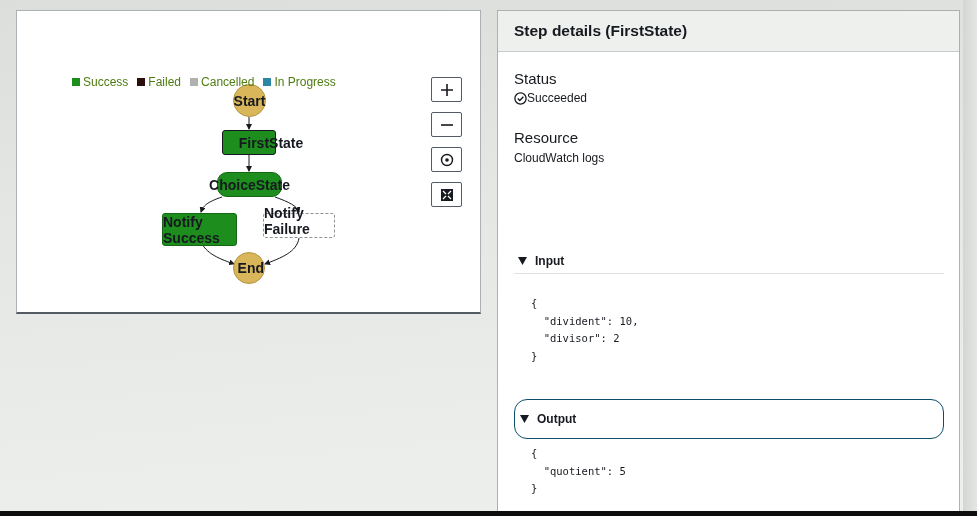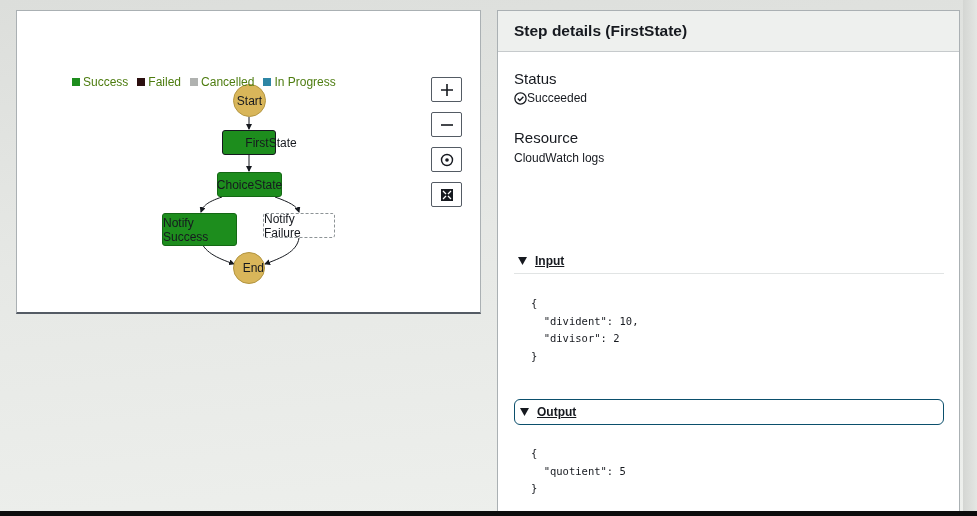--- a/index.html
+++ b/index.html
@@ -22,44 +22,44 @@
   .tab { height: 49px; display: flex; align-items: center; font-weight: bold; font-size: 12px; cursor: pointer; }
   .tab-visual { width: 125px; padding-left: 19px; color: #2f1a12; border-bottom: 3px solid #16191f; }
   .tab-divider { position: absolute; left: 124px; top: 13px; width: 1px; height: 25px; background: #8d9396; }
   .tab-code { padding-left: 19px; color: #16191f; }
 
   .legend { position: absolute; left: 17px; top: 64px; display: flex; gap: 9px; font-size: 12px; color: #4d7c0f; margin-left: 38px; }
   .legend-item { display: flex; align-items: center; gap: 3px; }
   .swatch { width: 8px; height: 8px; display: inline-block; }
 
   .graph { position: absolute; left: 0; top: 49px; width: 465px; height: 253px; }
-  .node { position: absolute; display: flex; align-items: center; justify-content: center; font-size: 12px; color: #16191f; }
+  .node { position: absolute; display: flex; align-items: center; justify-content: center; font-size: 14px; color: #16191f; font-weight: bold; }
   .circle { border-radius: 50%; background: #d9b65a; border: 1px solid #b39540; }
   .rect { border-radius: 3px; background: #1d8d1d; border: 1px solid #146814; }
   .rect.selected { border: 1.5px solid #16191f; padding-left: 44px; }
-  .rect.dashed { background: #fff; border: 1px dashed #8d9396; }
+  .rect.dashed { background: #fff; border: 1px dashed #8d9396; align-items: flex-end; }
 
   .zoom-ctrls { position: absolute; left: 414px; top: 66px; display: flex; flex-direction: column; gap: 10px; }
   .zbtn { width: 31px; height: 25px; border: 1px solid #545b64; border-radius: 2px; background: #fff; display: flex; align-items: center; justify-content: center; cursor: pointer; }
 
   
   .right-panel {
     position: absolute; left: 497px; top: 10px; width: 463px; height: 501px;
     background: #fff; border-left: 1px solid #aab0b3; border-right: 1px solid #aab0b3; border-top: 1px solid #aab0b3;
   }
   .rp-header { height: 41px; background: #eef0ee; border-bottom: 1px solid #c6cacc; display: flex; align-items: center; padding-left: 16px; font-weight: bold; font-size: 15.5px; }
   .rp-body { padding: 0 16px; position: relative; }
   .label { font-size: 15px; color: #16191f; }
   .status-label { position: absolute; left: 16px; top: 18px; }
   .status-value { position: absolute; left: 16px; top: 39px; display: flex; align-items: center; gap: 0; font-size: 12px; }
   .resource-label { position: absolute; left: 16px; top: 77px; text-align: center; }
   .resource-value { position: absolute; left: 16px; top: 98px; font-size: 12px; line-height: 17px; width: 420px; }
-  .section-head { position: absolute; left: 16px; width: 430px; height: 25px; display: flex; align-items: center; gap: 8px; font-weight: bold; font-size: 12px; cursor: pointer; text-decoration: underline; }
+  .section-head { position: absolute; left: 16px; width: 430px; height: 25px; display: flex; align-items: center; gap: 8px; font-weight: bold; font-size: 12px; cursor: pointer; }
   .input-head { top: 197px; border-bottom: 1px solid #e1e4e4; padding-left: 4px; }
-  .output-head { top: 347px; border: 1.5px solid #0b4f6c; border-radius: 6px; padding-left: 5px; height: 26px; }
+  .output-head { top: 347px; border: 1.5px solid #0b4f6c; border-radius: 13px; padding-left: 5px; height: 40px; }
   .code { position: absolute; left: 33px; font-family: "DejaVu Sans Mono", monospace; font-size: 10.5px; line-height: 17.5px; white-space: pre; color: #16191f; }
   .code-input { top: 243px; }
   .code-output { top: 393px; }
 </style>
 </head>
 <body>
 
 <div class="left-panel">
 
   <div class="graph">
@@ -76,21 +76,21 @@
       <path d="M183,178 C186,192 200,198 217,204" stroke="#16191f" fill="none" stroke-width="1" marker-end="url(#arr)"></path>
       <path d="M282,178 C280,192 264,198 248,204" stroke="#16191f" fill="none" stroke-width="1" marker-end="url(#arr)"></path>
     </svg>
 
     <div class="node circle" style="left:216px;top:24px;width:33px;height:33px;">
       <span>Start</span>
     </div>
     <div class="node rect selected" style="left:205px;top:70px;width:54px;height:25px;color:#16191f;">
       <span>FirstState</span>
     </div>
-    <div class="node rect" style="left:200px;top:112px;width:65px;height:25px;">
+    <div class="node rect" style="left:200px;top:112px;width:65px;height:25px;border-radius:10px;">
       <span>ChoiceState</span>
     </div>
     <div class="node rect" style="left:145px;top:153px;width:75px;height:33px;">
       <span>Notify Success</span>
     </div>
     <div class="node rect dashed" style="left:246px;top:153px;width:72px;height:25px;">
       <span>Notify Failure</span>
     </div>
     <div class="node circle" style="left:216px;top:192px;width:32px;height:32px;justify-content:flex-end;">
       <span>End</span>

